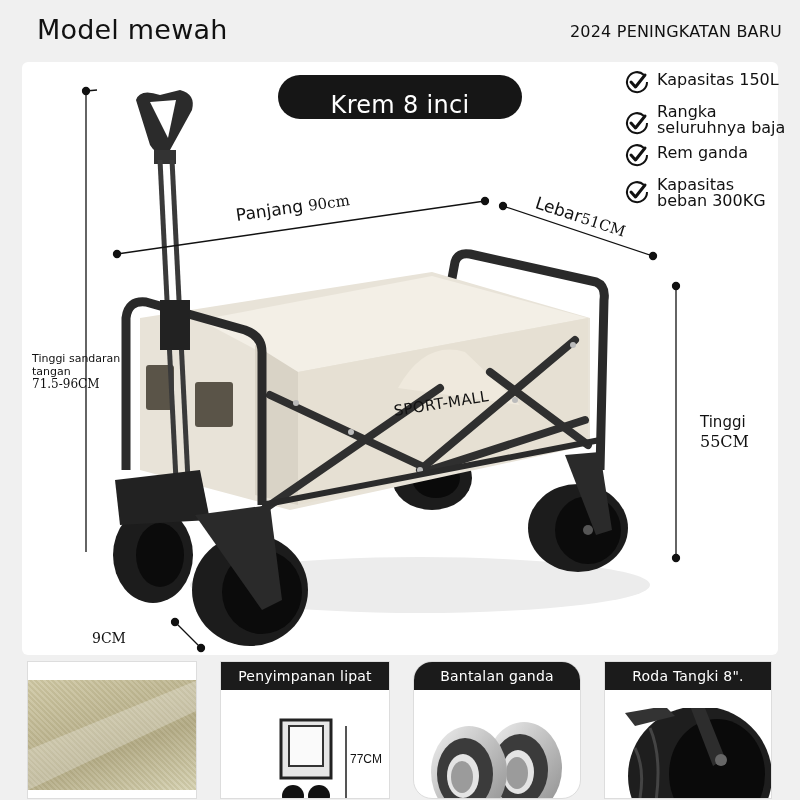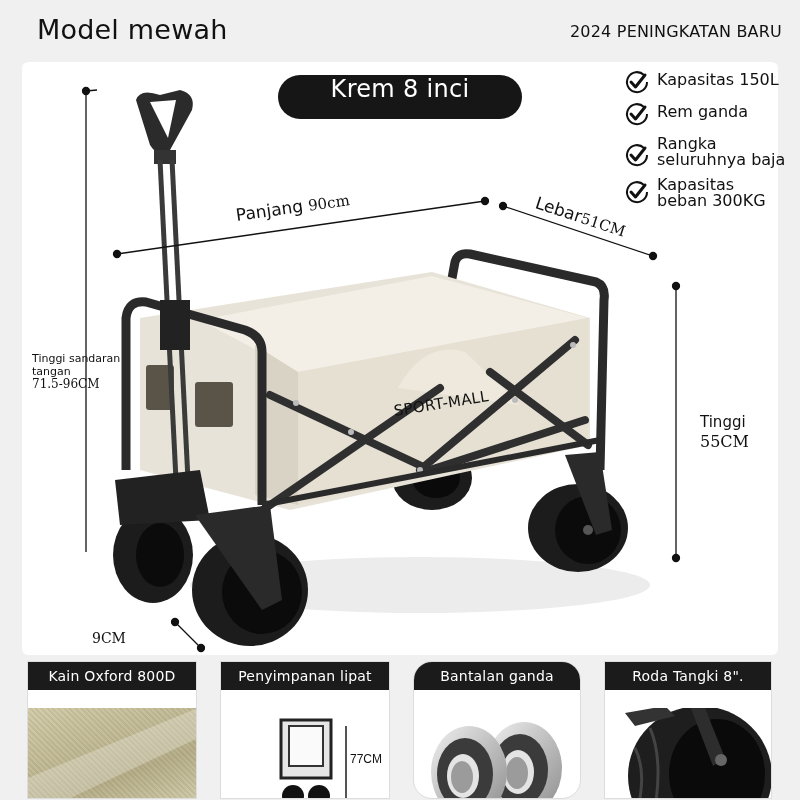--- a/index.html
+++ b/index.html
@@ -18,21 +18,21 @@
     position: absolute; right: 18px; top: 22px;
     font-size: 16px; color: #111; letter-spacing: 0.2px;
   }
   .main-panel {
     position: absolute; left: 22px; top: 62px; width: 756px; height: 593px;
     background: #ffffff; border-radius: 6px;
   }
   .variant-pill {
     position: absolute; left: 278px; top: 75px; width: 244px; height: 44px;
     background: #161616; color: #fff; border-radius: 22px;
-    display: flex; align-items: flex-start; justify-content: center;
+    display: flex; align-items: flex-end; justify-content: center;
     font-size: 24px; letter-spacing: 0.3px;
   }
   .features {
     position: absolute; left: 624px; top: 68px; width: 176px;
   }
   .feature {
     display: flex; align-items: flex-start; margin-bottom: 5px;
   }
   .feature .check {
     width: 26px; height: 26px; flex: 0 0 26px; margin-right: 7px; margin-top: 1px;
@@ -165,32 +165,32 @@
 
 <div class="features">
   <div class="feature">
     <svg class="check" viewBox="0 0 26 26">
         <path d="M20 6 A10 10 0 1 0 23 13" fill="none" stroke="#111" stroke-width="2"></path>
         <path d="M7 13 L11.5 18 L21 6" fill="none" stroke="#111" stroke-width="3" stroke-linecap="round" stroke-linejoin="round"></path>
       </svg>
     <span class="ftext">Kapasitas 150L</span>
   </div>
   <div class="feature">
+    <svg class="check" viewBox="0 0 26 26" style="margin-top:10px">
+        <path d="M20 6 A10 10 0 1 0 23 13" fill="none" stroke="#111" stroke-width="2"></path>
+        <path d="M7 13 L11.5 18 L21 6" fill="none" stroke="#111" stroke-width="3" stroke-linecap="round" stroke-linejoin="round"></path>
+      </svg>
+    <span class="ftext" style="width:140px">Rangka seluruhnya baja</span>
+  </div>
+  <div class="feature">
     <svg class="check" viewBox="0 0 26 26">
         <path d="M20 6 A10 10 0 1 0 23 13" fill="none" stroke="#111" stroke-width="2"></path>
         <path d="M7 13 L11.5 18 L21 6" fill="none" stroke="#111" stroke-width="3" stroke-linecap="round" stroke-linejoin="round"></path>
       </svg>
     <span class="ftext">Rem ganda</span>
-  </div>
-  <div class="feature">
-    <svg class="check" viewBox="0 0 26 26" style="margin-top:10px">
-        <path d="M20 6 A10 10 0 1 0 23 13" fill="none" stroke="#111" stroke-width="2"></path>
-        <path d="M7 13 L11.5 18 L21 6" fill="none" stroke="#111" stroke-width="3" stroke-linecap="round" stroke-linejoin="round"></path>
-      </svg>
-    <span class="ftext" style="width:140px">Rangka seluruhnya baja</span>
   </div>
   <div class="feature">
     <svg class="check" viewBox="0 0 26 26" style="margin-top:6px">
         <path d="M20 6 A10 10 0 1 0 23 13" fill="none" stroke="#111" stroke-width="2"></path>
         <path d="M7 13 L11.5 18 L21 6" fill="none" stroke="#111" stroke-width="3" stroke-linecap="round" stroke-linejoin="round"></path>
       </svg>
     <span class="ftext" style="width:130px">Kapasitas beban 300KG</span>
   </div>
 </div>
 
@@ -205,21 +205,20 @@
   <div style="font-size:15px">Tinggi</div>
   <div class="serif-val" style="font-size:16px">55CM</div>
 </div>
 <div class="small-label" style="left:32px; top:352px; width:100px;">
   <div>Tinggi sandaran tangan</div>
   <div class="serif-val" style="font-size:12px">71.5-96CM</div>
 </div>
 <div class="dim-label serif-val" style="left:92px; top:630px; font-size:14px;">9CM</div>
 
 <div class="card" style="left:27px; width:170px;">
-  <div class="card-title">Kain Oxford 800D</div>
   <div class="card-body" style="background: repeating-linear-gradient(45deg, #e9e6d6 0 2px, #dcd8c2 2px 4px), linear-gradient(160deg, #e8e4cf, #c9c3a8 60%, #efeede);
               background-blend-mode: multiply;">
     <svg width="170" height="110" style="position:absolute;left:0;top:0">
       <path d="M0 110 L170 30 L170 0 L0 70 Z" fill="rgba(255,255,255,0.25)"></path>
     </svg>
   </div>
 </div>
 
 <div class="card" style="left:220px; width:170px;">
   <div class="card-title">Penyimpanan lipat</div>

